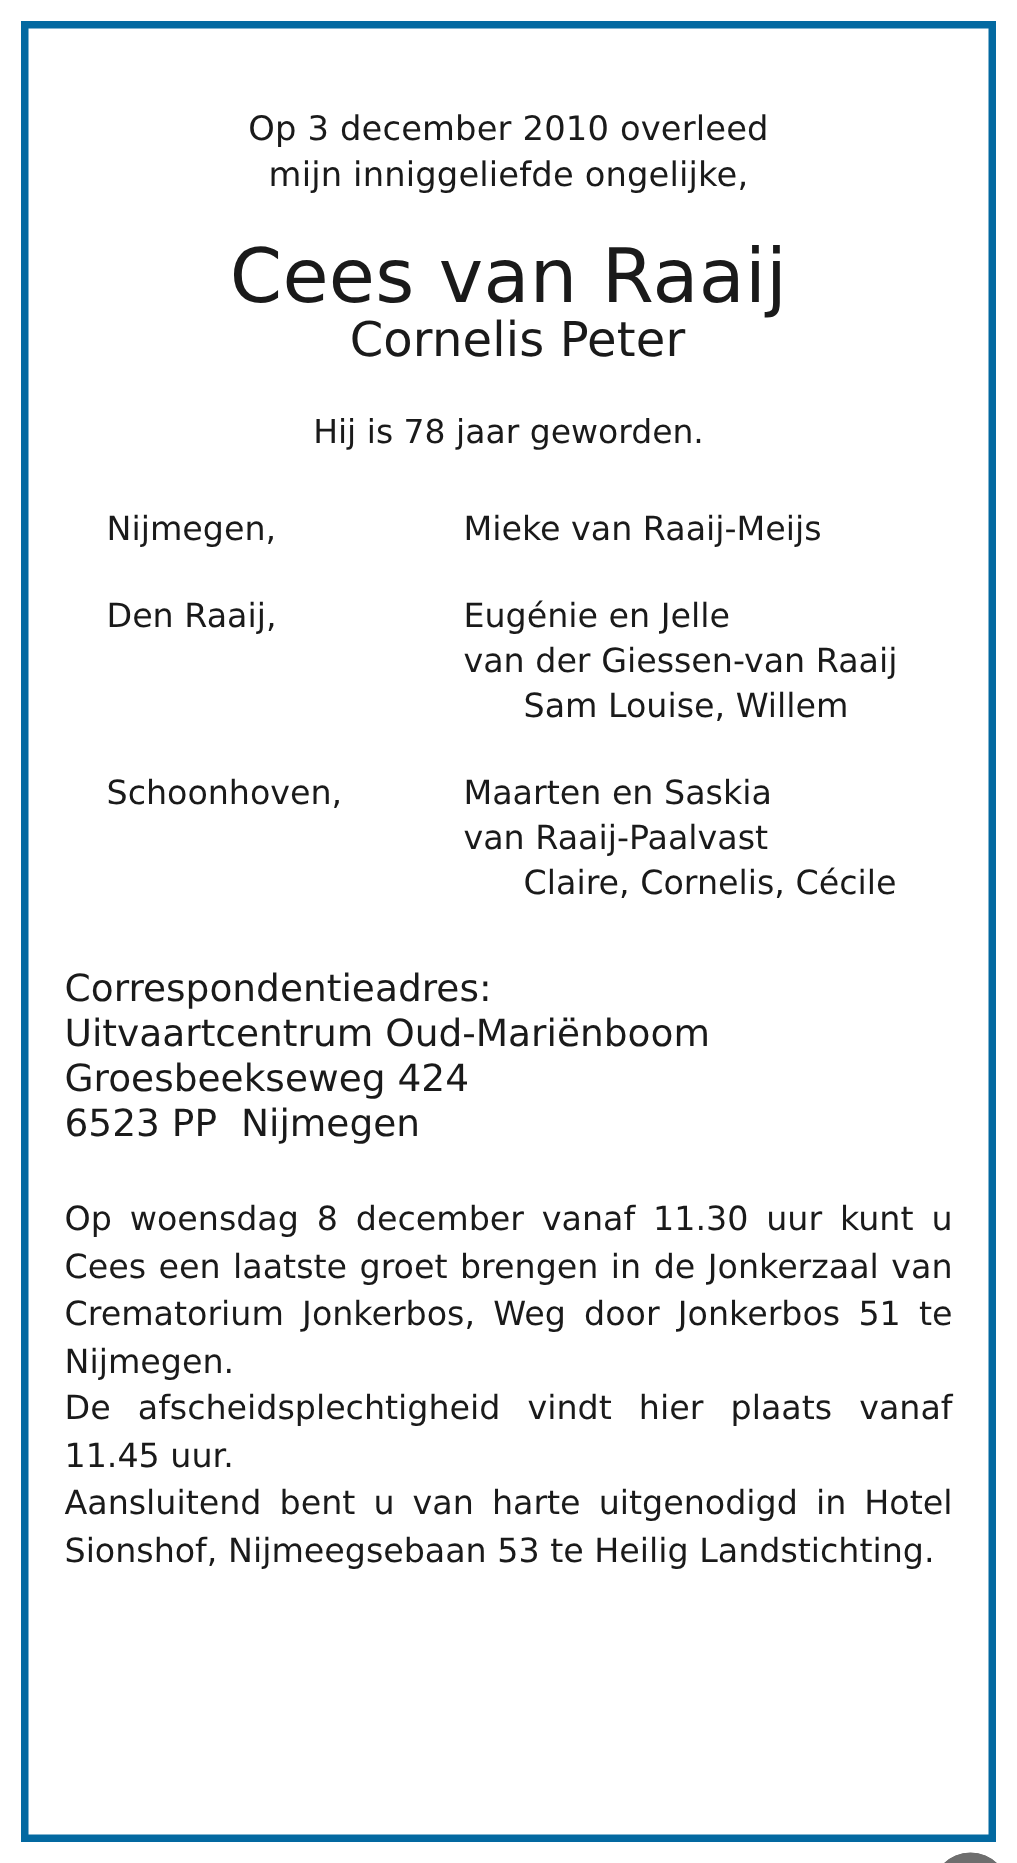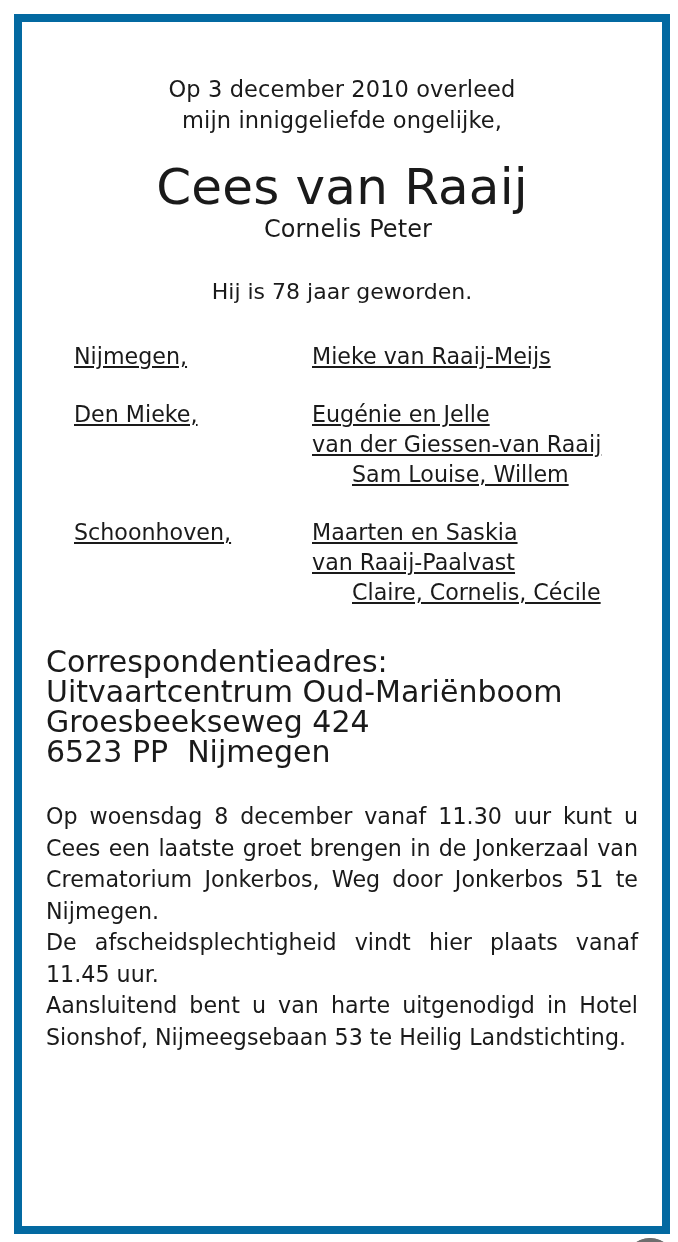--- a/index.html
+++ b/index.html
@@ -14,21 +14,21 @@
     color: #1a1a1a;
     overflow: hidden;
   }
 
   #card {
     position: absolute;
     left: 14px;
     top: 14px;
     width: 640px;   
     height: 1204px;
-    border: 8px solid #0369a1;
+    border: 5px solid #0369a1;
     background: #ffffff;
     box-sizing: content-box;
   }
 
   #inner {
     position: relative;
     width: 100%;
     height: 100%;
     padding: 0;
   }
@@ -47,21 +47,21 @@
 
   
   #name-block { margin-top: 28px; }
   #name-main {
     font-size: 50px;
     line-height: 46px;
     letter-spacing: .2px;
     font-weight: 400;
   }
   #name-sub {
-    font-size: 24px;
+    font-size: 32px;
     line-height: 38px;
     letter-spacing: .1px;
     font-weight: 400;
     margin-left: 12px;
   }
 
   
   #age-line {
     margin-top: 29px;
     font-size: 22px;
@@ -77,41 +77,40 @@
     letter-spacing: 0px;
   }
 
   
   #family {
     margin: 34px 0 0 0;
     width: 100%;
     border-collapse: collapse;
     font-size: 22.2px;
     line-height: 30px;
-    text-decoration: underline;
   }
   #family td {
     vertical-align: top;
     padding: 0;
   }
   #family tr.fam-row > td { padding-bottom: 28px; }
   #family tr.fam-row.last > td { padding-bottom: 0; }
   td.city {
     width: 238px;
     padding-left: 52px !important;
     white-space: nowrap;
   }
   td.people { padding-left: 0 !important; }
   .person-line { white-space: nowrap; }
   .kids-line { white-space: nowrap; padding-left: 40px; }
 
   
   #address {
     margin: 40px 0 0 24px;
-    font-size: 30px;
+    font-size: 25px;
     line-height: 30px;
   }
   #address div { white-space: pre; }
 
   
   #service {
     margin: 34px 24px 0 24px;
     font-size: 22.2px;
     line-height: 31.5px;
   }
@@ -155,21 +154,21 @@
 
     <table id="family">
       <tbody>
         <tr class="fam-row">
           <td class="city">Nijmegen,</td>
           <td class="people">
             <div class="person-line">Mieke van Raaij-Meijs</div>
           </td>
         </tr>
         <tr class="fam-row">
-          <td class="city">Den Mieke,</td>
+          <td class="city">Den Raaij,</td>
           <td class="people">
             <div class="person-line">Eugénie en Jelle</div>
             <div class="person-line">van der Giessen-van Raaij</div>
             <div class="kids-line">Sam Louise, Willem</div>
           </td>
         </tr>
         <tr class="fam-row last">
           <td class="city">Schoonhoven,</td>
           <td class="people">
             <div class="person-line">Maarten en Saskia</div>

